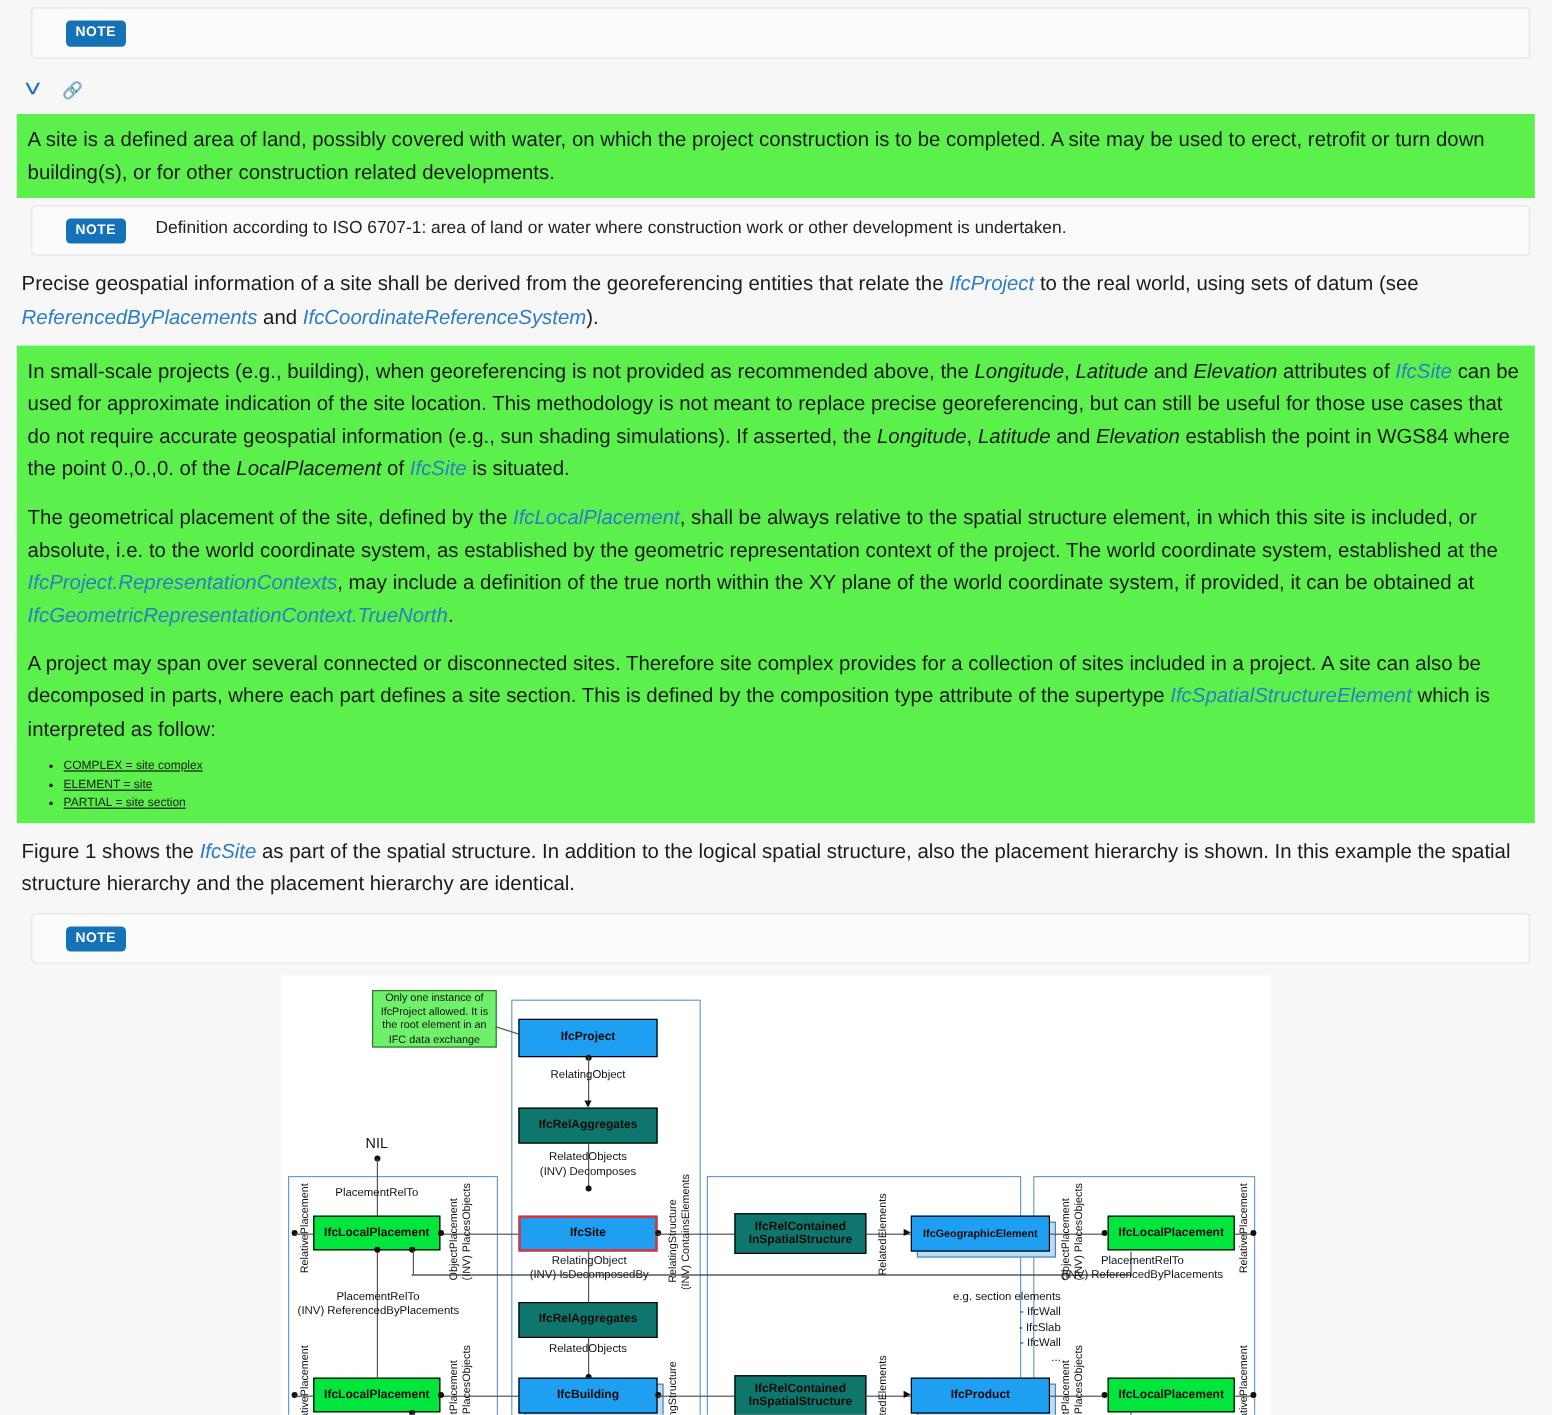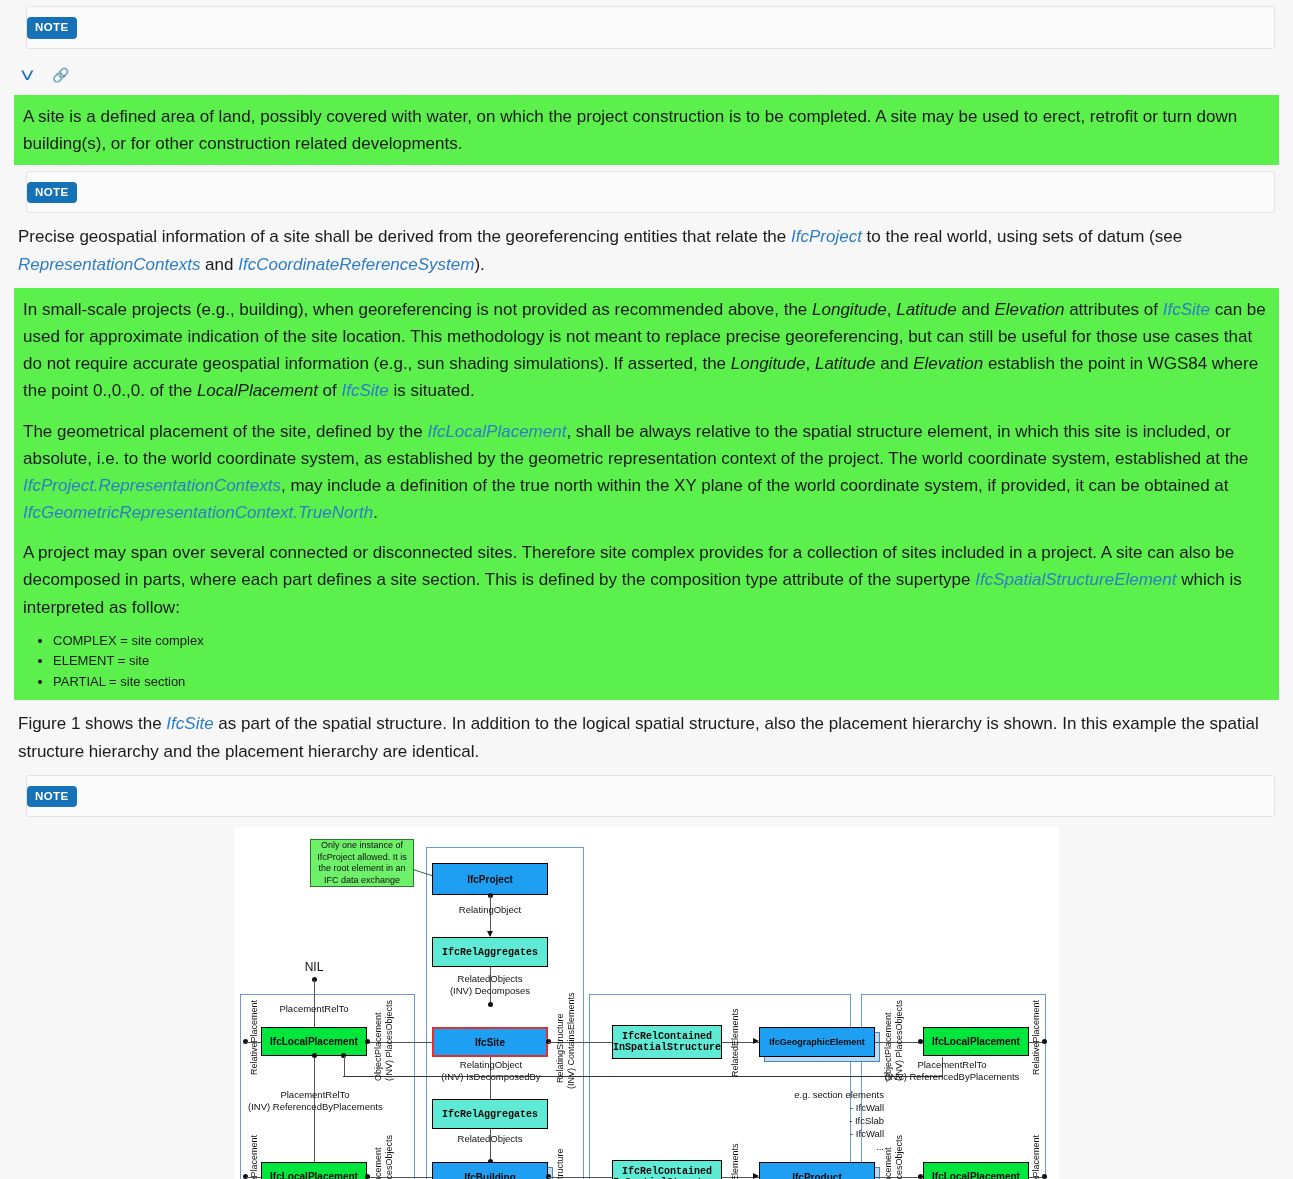--- a/index.html
+++ b/index.html
@@ -52,21 +52,21 @@
     color: #2e7cc4;
     font-size: 14px;
     margin-left: 4px;
   }
   
   .note {
     background: #fbfbfb;
     border: 1px solid #e3e3e3;
     border-radius: 3px;
     margin: 6px 18px 6px 26px;
-    padding: 9px 0;
+    padding: 9px 28px;
     display: flex;
     align-items: flex-start;
     gap: 25px;
     font-size: 14.5px;
     line-height: 1.35;
     color: #222;
   }
   .note-badge {
     background: #1572b6;
     color: #fff;
@@ -91,22 +91,23 @@
     padding: 8px 5px 8px 5px;
   }
   .hl .para {
     margin: 0 0 0 4px;
     padding: 0 4px 0 0;
   }
   .hl .para + .para { margin-top: 13px; }
   .hl ul {
     margin: 10px 0 0 0;
     padding-left: 34px;
-    font-size: 13px;
+    font-size: 10px;
     line-height: 1.58;
+    text-decoration: underline;
   }
   .hl li { margin: 0; }
   .lnk { color: #2e7cc4; }
   .ilnk { color: #2e7cc4; font-style: italic; }
   .it { font-style: italic; }
   
   .figwrap {
     margin: 10px 0 0 0;
     display: flex;
     justify-content: center;
@@ -131,21 +132,21 @@
     display: flex;
     align-items: center;
     justify-content: center;
     text-align: center;
     font-size: 10px;
     font-weight: 700;
     color: #0a0a0a;
     line-height: 1.15;
   }
   .n-blue { background: #1e9ff2; }
-  .n-yellow { background: #5eead4; font-family: Liberation Mono, monospace; }
+  .n-yellow { background: #0f766e; }
   .n-green { background: #00e63c; }
   .n-site { background: #1e9ff2; border: 2px solid #e03030; }
   .n-note {
     background: #6ff06a;
     border: 1px solid #2d7a2d;
     font-weight: 400;
     font-size: 9px;
     color: #111;
     line-height: 1.28;
     padding: 2px;
@@ -217,23 +218,24 @@
     <span class="chev">˅</span>
     <span class="anchor">🔗</span>
   </div>
 
   <div class="hl">
     <div class="para">A site is a defined area of land, possibly covered with water, on which the project construction is to be completed. A site may be used to erect, retrofit or turn down building(s), or for other construction related developments.</div>
   </div>
 
   <div class="note">
     <span class="note-badge">NOTE</span>
-  </div>
-
-  <div class="para"><span>Precise geospatial information of a site shall be derived from the georeferencing entities that relate the </span><span class="ilnk">IfcProject</span><span> to the real world, using sets of datum (see </span><span class="ilnk">RepresentationContexts</span><span> and </span><span class="ilnk">IfcCoordinateReferenceSystem</span><span>).</span></div>
+    <span>Definition according to ISO 6707-1: area of land or water where construction work or other development is undertaken.</span>
+  </div>
+
+  <div class="para"><span>Precise geospatial information of a site shall be derived from the georeferencing entities that relate the </span><span class="ilnk">IfcProject</span><span> to the real world, using sets of datum (see </span><span class="ilnk">ReferencedByPlacements</span><span> and </span><span class="ilnk">IfcCoordinateReferenceSystem</span><span>).</span></div>
 
   <div class="hl">
     <div class="para"><span>In small-scale projects (e.g., building), when georeferencing is not provided as recommended above, the </span><span class="it">Longitude</span><span>, </span><span class="it">Latitude</span><span> and </span><span class="it">Elevation</span><span> attributes of </span><span class="ilnk">IfcSite</span><span> can be used for approximate indication of the site location. This methodology is not meant to replace precise georeferencing, but can still be useful for those use cases that do not require accurate geospatial information (e.g., sun shading simulations). If asserted, the </span><span class="it">Longitude</span><span>, </span><span class="it">Latitude</span><span> and </span><span class="it">Elevation</span><span> establish the point in WGS84 where the point 0.,0.,0. of the </span><span class="it">LocalPlacement</span><span> of </span><span class="ilnk">IfcSite</span><span> is situated.</span></div>
 
     <div class="para"><span>The geometrical placement of the site, defined by the </span><span class="ilnk">IfcLocalPlacement</span><span>, shall be always relative to the spatial structure element, in which this site is included, or absolute, i.e. to the world coordinate system, as established by the geometric representation context of the project. The world coordinate system, established at the </span><span class="ilnk">IfcProject.RepresentationContexts</span><span>, may include a definition of the true north within the XY plane of the world coordinate system, if provided, it can be obtained at </span><span class="ilnk">IfcGeometricRepresentationContext.TrueNorth</span><span>.</span></div>
 
     <div class="para"><span>A project may span over several connected or disconnected sites. Therefore site complex provides for a collection of sites included in a project. A site can also be decomposed in parts, where each part defines a site section. This is defined by the composition type attribute of the supertype </span><span class="ilnk">IfcSpatialStructureElement</span><span> which is interpreted as follow:</span></div>
 
     <ul>
       <li>COMPLEX = site complex</li>

